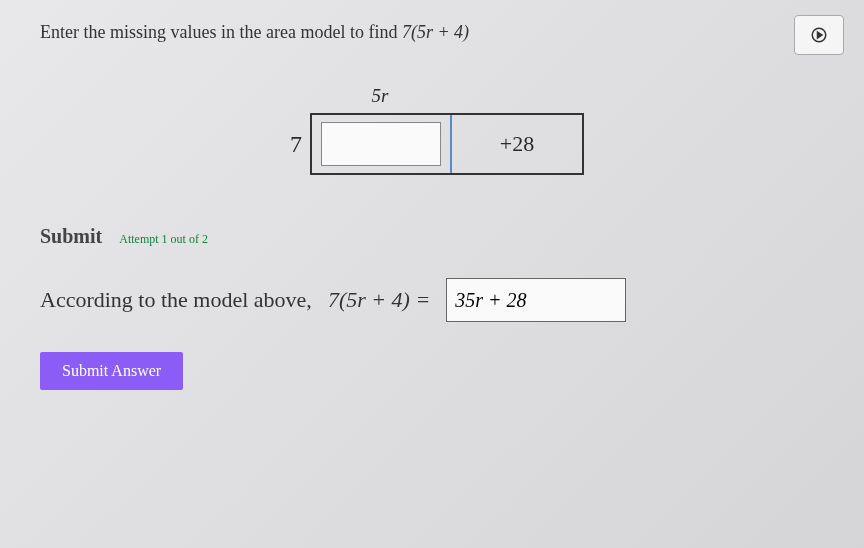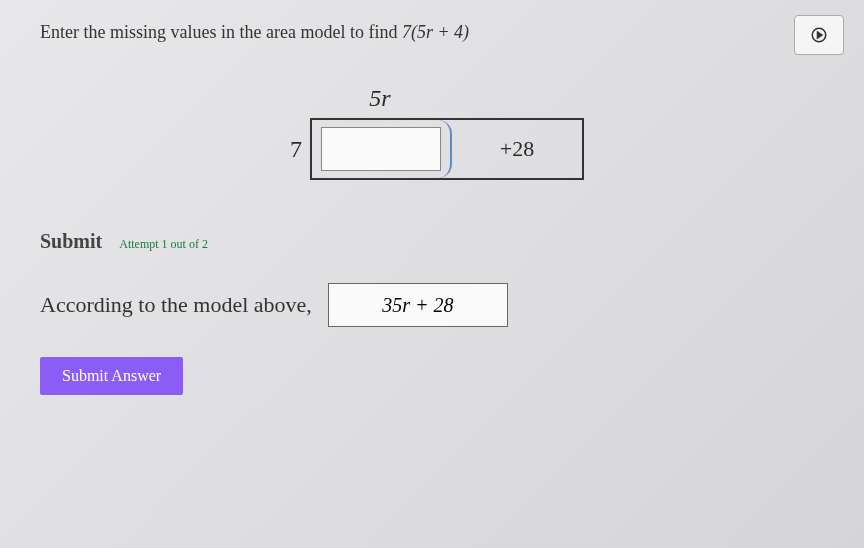--- a/index.html
+++ b/index.html
@@ -49,21 +49,21 @@
     }
     .model-wrapper {
       position: relative;
     }
     .top-labels {
       display: flex;
       margin-left: 30px;
     }
     .top-label {
       text-align: center;
-      font-size: 24px;
+      font-size: 19px;
       font-style: italic;
       padding-bottom: 6px;
     }
     .top-label.left {
       width: 140px;
     }
     .top-label.right {
       width: 130px;
     }
     .model-row {
@@ -79,21 +79,20 @@
     .rect-container {
       display: flex;
       border: 2px solid #333;
       height: 62px;
     }
     .cell {
       display: flex;
       align-items: center;
       justify-content: center;
       font-size: 22px;
-      border-radius: 14px;
     }
     .cell.left {
       width: 140px;
       border-right: 2px solid #5b8bc4;
       padding: 6px;
     }
     .cell.right {
       width: 130px;
     }
     .cell-input {
@@ -129,21 +128,20 @@
       flex-wrap: wrap;
       gap: 16px;
       margin-bottom: 30px;
     }
     .result-input {
       width: 180px;
       height: 40px;
       border: 1px solid #666;
       background: #fafafa;
       font-size: 20px;
-      text-align: center;
       font-family: inherit;
       font-style: italic;
       padding: 21px 8px;
     }
     .submit-btn {
       background: #8b5cf6;
       color: white;
       border: none;
       padding: 10px 22px;
       font-size: 16px;
@@ -188,17 +186,18 @@
 </div>
 
 <div class="answer-section">
   <div class="answer-header">
     <strong>Submit</strong>
     <span class="attempt-text">Attempt 1 out of 2</span>
   </div>
 
   <div class="according-text">
     <span>According to the model above, </span>
+    <span class="math-expr">7(5r + 4) =</span>
     <input type="text" class="result-input" value="35r + 28" style="">
   </div>
 
   <button class="submit-btn">Submit Answer</button>
 </div>
 
 </body></html>

